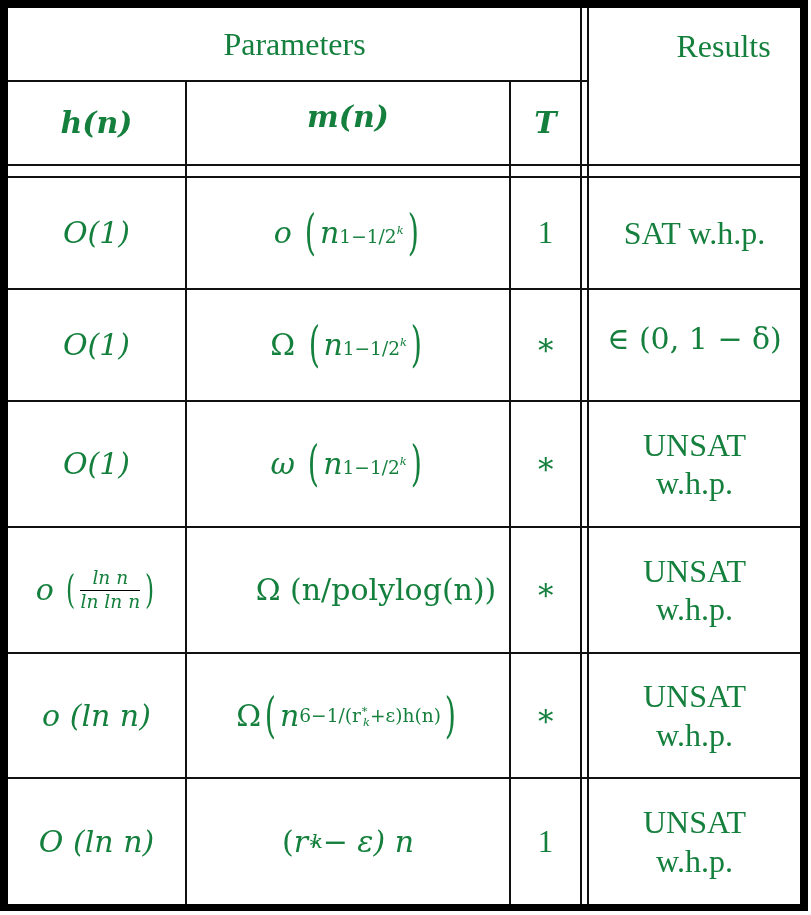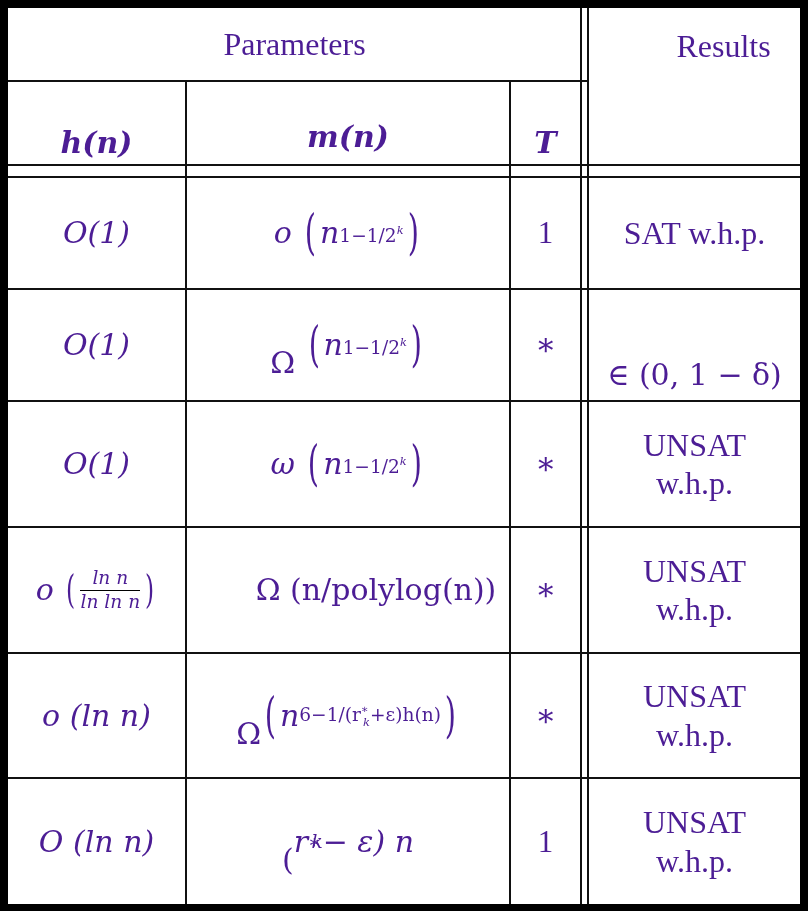--- a/index.html
+++ b/index.html
@@ -2,25 +2,25 @@
 <html><head>
 <meta charset="utf-8">
 <style>
   html, body { margin:0; padding:0; background:#fff; }
   body { width:811px; height:915px; position:relative; overflow:hidden; }
   .frame { position:absolute; left:0; top:0; width:808px; height:911px; background:#000; }
   .inner { position:absolute; left:8px; top:8px; width:792px; height:896px; background:#fff; }
   .hl { position:absolute; height:2px; background:#111; }
   .vl { position:absolute; width:2px; background:#111; }
   .cell { position:absolute; display:flex; align-items:center; justify-content:center; text-align:center;
-          font-family:"Liberation Serif","DejaVu Serif",serif; color:#4c1d95; font-size:31px; line-height:1.2; }
+          font-family:"Liberation Serif","DejaVu Serif",serif; color:#15803d; font-size:31px; line-height:1.2; }
   .math { font-family:"DejaVu Serif","Liberation Serif",serif; font-style:italic; font-size:30px; }
   .hdr { font-size:32px; }
-  .bold { font-weight:bold; font-style:italic; font-family:"DejaVu Serif",serif; font-size:30px;margin-top:20px; }
-  .upright { font-style:normal;margin-top:36px; }
+  .bold { font-weight:bold; font-style:italic; font-family:"DejaVu Serif",serif; font-size:30px; }
+  .upright { font-style:normal; }
   sup { font-size:0.62em; vertical-align:0.75em; line-height:0; }
   sub { font-size:0.62em; line-height:0; }
   .big { font-size:1.6em; font-style:normal; font-weight:100; transform:scaleX(0.6); display:inline-block; vertical-align:-0.12em; }
   .frac { display:inline-flex; flex-direction:column; vertical-align:middle; font-size:0.62em; margin:0 2px; }
   .frac .num { border-bottom:1px solid #000; padding:0 2px;font-style:italic; }
   .results { font-size:32px;border-radius:32px; }
 </style>
 </head>
 <body>
 

